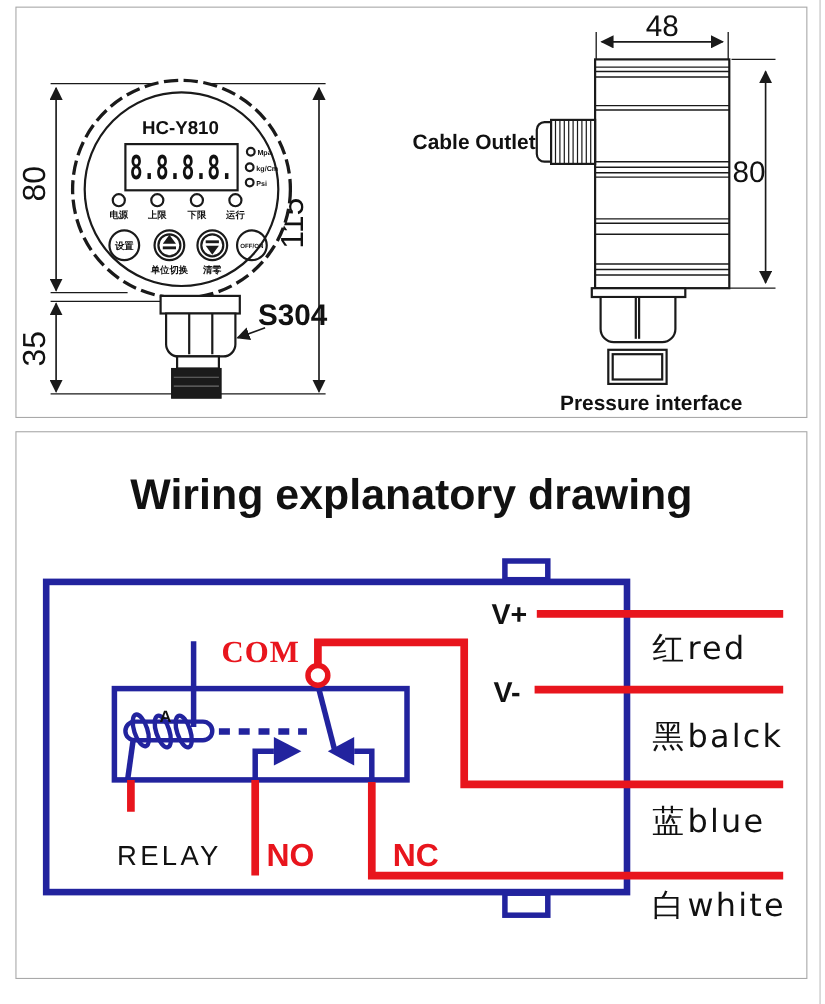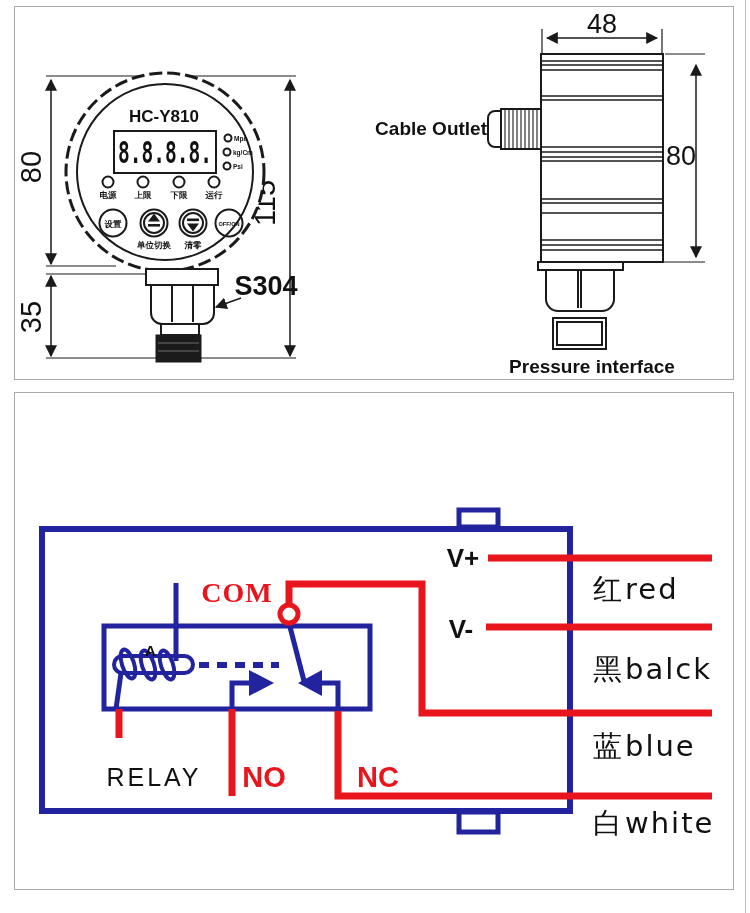--- a/index.html
+++ b/index.html
@@ -172,20 +172,21 @@
           <line x1="566" y1="263" x2="566" y2="301" class="drawn" stroke-width="1.5"></line>
           <rect x="538" y="311" width="53" height="31" class="draw" stroke-width="2.6"></rect>
           <rect x="542" y="315" width="45" height="23" class="drawn" stroke-width="1.2"></rect>
         </g>
         <text x="577" y="366" text-anchor="middle" font-size="19" font-weight="bold">Pressure interface</text>
       </g>
     </svg>
   </div>
 
   <div class="panel" id="panel-bottom">
+    <div class="wiring-title">Wiring explanatory drawing</div>
 
     <svg class="diagram-svg" width="718" height="496" viewBox="0 0 718 496">
 
       <rect x="444" y="117" width="39" height="17" class="blue" stroke-width="5" fill="#fff"></rect>
       <rect x="444" y="419" width="39" height="20" class="blue" stroke-width="5" fill="#fff"></rect>
 
       <rect x="27" y="136" width="528" height="282" class="blue" stroke-width="6"></rect>
 
       <rect x="89" y="233" width="266" height="83" class="blue" stroke-width="5"></rect>
 

